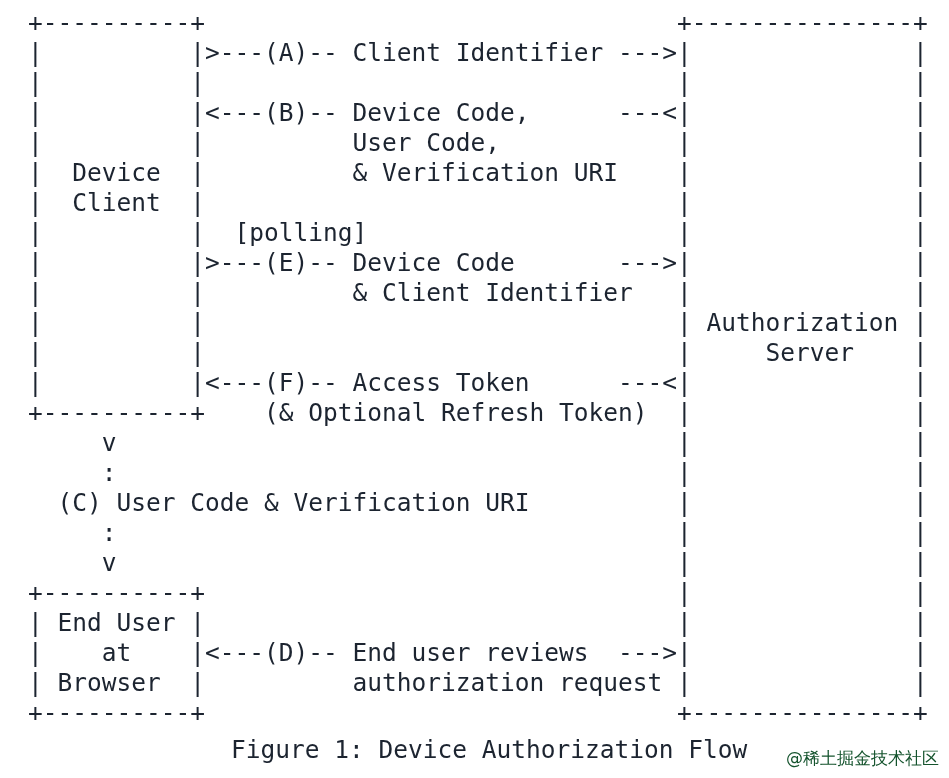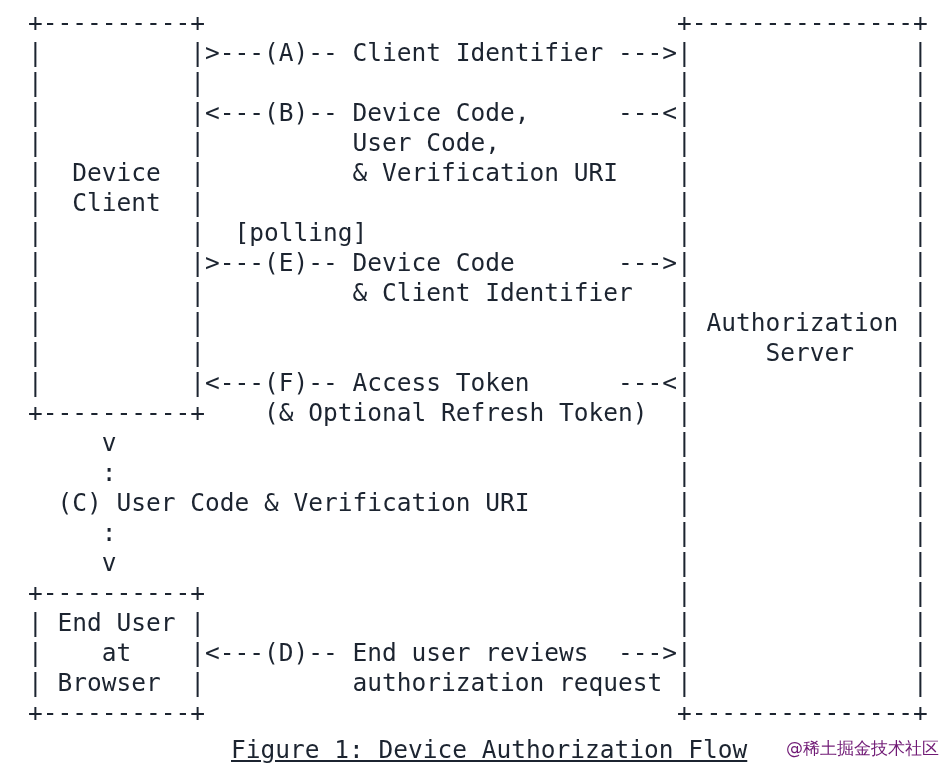--- a/index.html
+++ b/index.html
@@ -46,31 +46,30 @@
     position: absolute;
     left: 231px;
     top: 735px;
     margin: 0;
     padding: 0;
     font-family: "DejaVu Sans Mono", "Liberation Mono", monospace;
     font-size: 24.5px;
     line-height: 30px;
     color: #1c2430;
     white-space: pre;
-    text-decoration: underline;
   }
 
   .watermark {
     position: absolute;
     right: 10px;
-    bottom: 19px;
+    bottom: 9px;
     font-family: "DejaVu Sans", "Liberation Sans", sans-serif;
     font-size: 17px;
     line-height: 22px;
-    color: #701a75;
+    color: #14532d;
     white-space: pre;
     user-select: none;
     margin-top: 39px;
   }
 </style>
 </head>
 <body>
 
 <div id="ascii-diagram">
 

